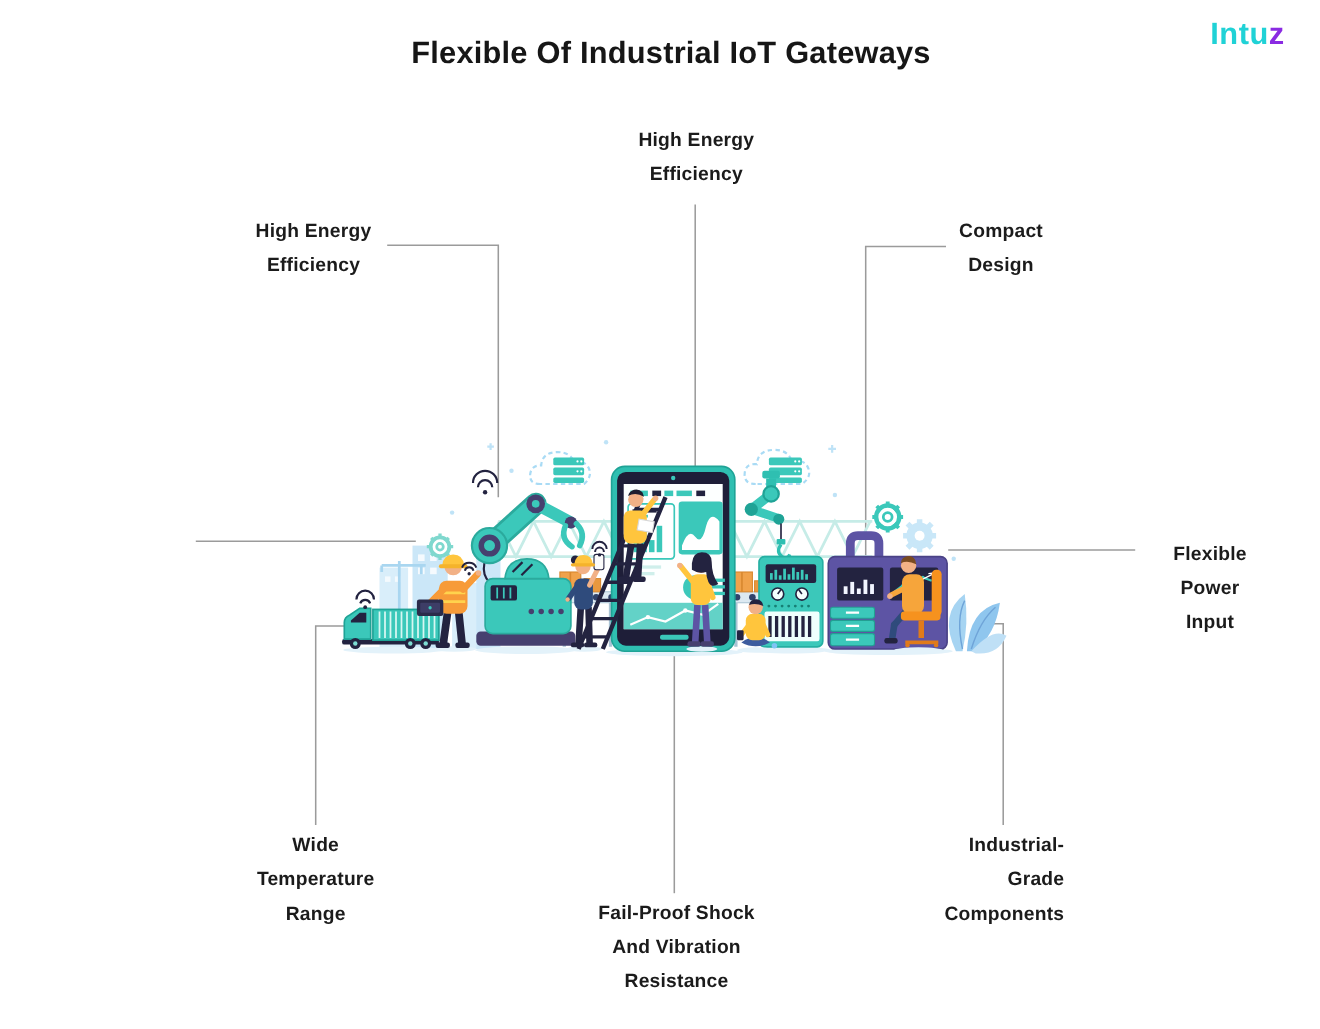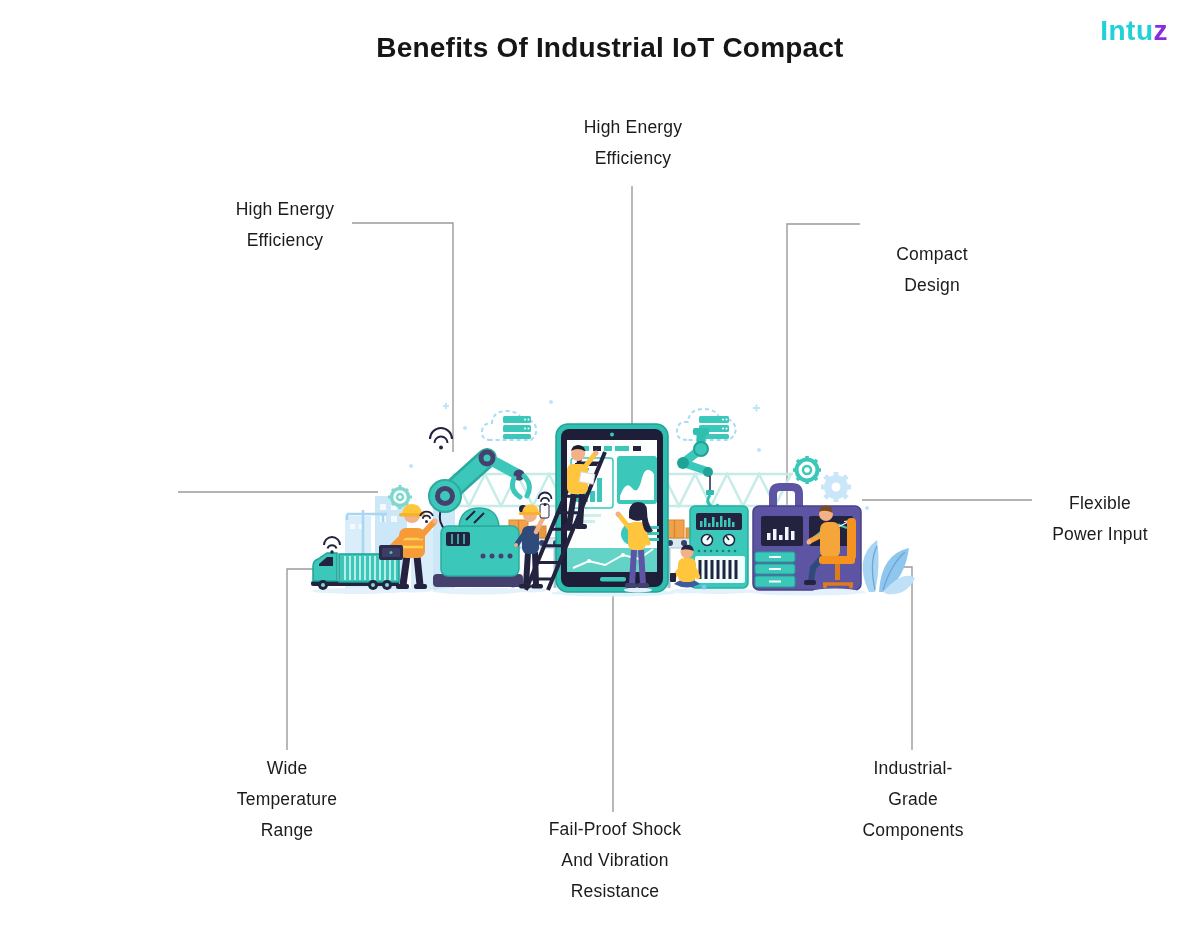--- a/index.html
+++ b/index.html
@@ -6,37 +6,37 @@
   .canvas{position:relative;width:1200px;height:935px;background:#ffffff;overflow:hidden;
           font-family:"Liberation Sans",sans-serif;}
   .title{position:absolute;left:610px;top:32px;transform:translateX(-50%);margin:0;
          font-size:28px;font-weight:700;color:#161616;letter-spacing:.2px;white-space:nowrap;}
   .logo{position:absolute;top:15px;right:32px;font-size:28px;font-weight:700;
         color:#20d2d6;letter-spacing:.5px;}
   .logo .z{color:#8a2be2;}
   .connectors{position:absolute;left:0;top:0;}
   .scene{position:absolute;left:283px;top:388px;}
   .label{position:absolute;transform:translateX(-50%);text-align:center;
-         font-size:17.5px;font-weight:400;line-height:31px;color:#1b1b1b;
+         font-size:17.5px;font-weight:700;line-height:31px;color:#1b1b1b;
          white-space:pre-line;letter-spacing:.2px;}
   .l0{left:633px;top:112px;}
   .l1{left:285px;top:194px;}
-  .l2{left:932px;top:194px;margin-top:45px;}
+  .l2{left:910px;top:194px;}
   .l3{left:101px;top:448px;}
   .l4{left:1100px;top:464px;margin-top:24px;}
   .l5{left:287px;top:753px;}
   .l6{left:615px;top:814px;}
-  .l7{left:913px;top:753px;}
+  .l7{left:913px;top:753px;text-align:right;}
 </style>
 </head>
 <body>
 
 <div class="canvas">
 
-  <h1 class="title">Benefits Of Industrial IoT Compact</h1>
+  <h1 class="title">Flexible Of Industrial IoT Gateways</h1>
 
   <div class="logo"><span>Intu</span><span class="z">z</span></div>
 
   <svg class="connectors" width="1200" height="935" viewBox="0 0 1200 935">
     <g fill="none" stroke="#9b9b9b" stroke-width="1.4">
       <path d="M632,186 L632,424"></path>
       <path d="M352,223 L453,223 L453,452"></path>
       <path d="M860,224 L787,224 L787,505"></path>
       <path d="M178,492 L378,492"></path>
       <path d="M862,500 L1032,500"></path>

